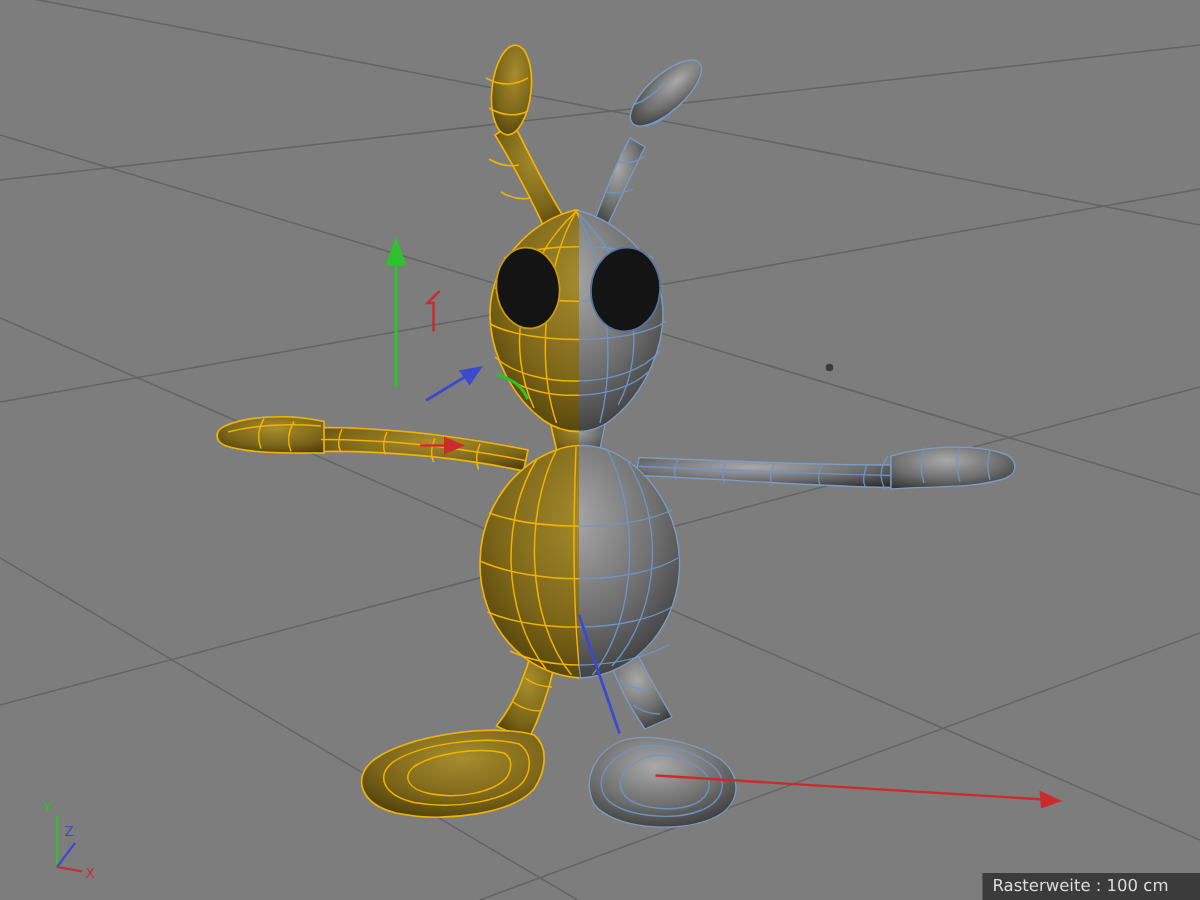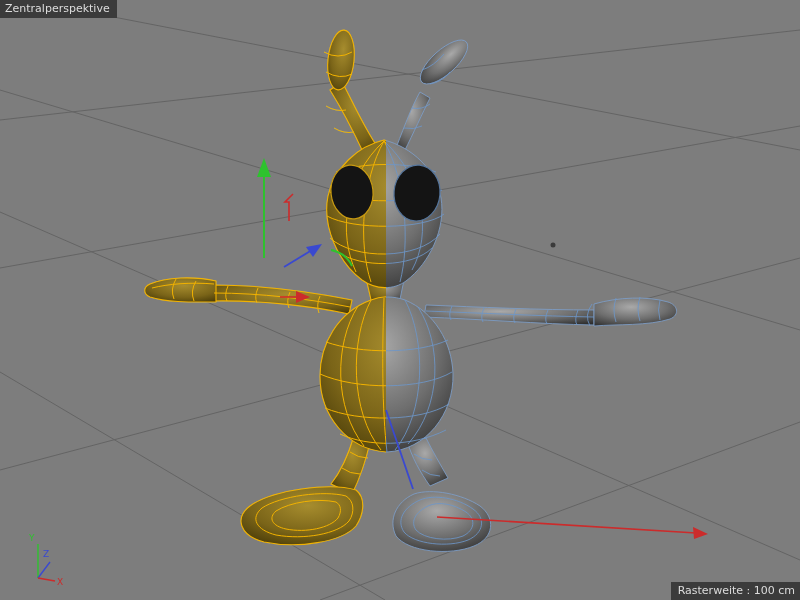--- a/index.html
+++ b/index.html
@@ -18,21 +18,21 @@
   .overlay-label{
     position:absolute;
     background:var(--label-bg);
     color:var(--label-text);
     font-size:11px;
     line-height:15px;
     padding:1px 7px 2px 5px;
     white-space:nowrap;
   }
   .top-left{left:0;top:0;}
-  .bottom-right{right:0;bottom:0;padding:1px 5px 2px 7px;margin-left:28px;}
+  .bottom-right{right:0;bottom:0;padding:1px 21px 2px 7px;margin-left:28px;}
   svg{display:block;}
 
   .grid{stroke:var(--grid-line);stroke-width:1;}
   .partG{fill:url(#gradGray);stroke:#7d9cc4;stroke-width:0.9;}
   .partY{fill:url(#gradYellow);stroke:var(--selection-yellow);stroke-width:1.1;}
   .wireB{stroke:var(--wireframe-blue);stroke-width:0.9;fill:none;opacity:0.95;}
   .wireY{stroke:var(--selection-yellow);stroke-width:1;fill:none;}
   .eye{fill:#141414;}
   .eyeL{stroke:#c79a12;stroke-width:1.2;}
   .eyeR{stroke:#55759c;stroke-width:1.2;}
@@ -229,15 +229,14 @@
     <g>
       <line x1="38" y1="578" x2="38" y2="544" stroke="var(--axis-y-green)" stroke-width="1.4"></line>
       <line x1="38" y1="578" x2="50" y2="562" stroke="var(--axis-z-blue)" stroke-width="1.4"></line>
       <line x1="38" y1="578" x2="55" y2="581" stroke="var(--axis-x-red)" stroke-width="1.4"></line>
       <text class="axis-label y" x="29" y="541">Y</text>
       <text class="axis-label z" x="43" y="557">Z</text>
       <text class="axis-label x" x="57" y="585">X</text>
     </g>
   </svg>
 
-  <div class="overlay-label top-left">Zentralperspektive</div>
   <div class="overlay-label bottom-right">Rasterweite : 100 cm</div>
 </div>
 
 </body></html>

